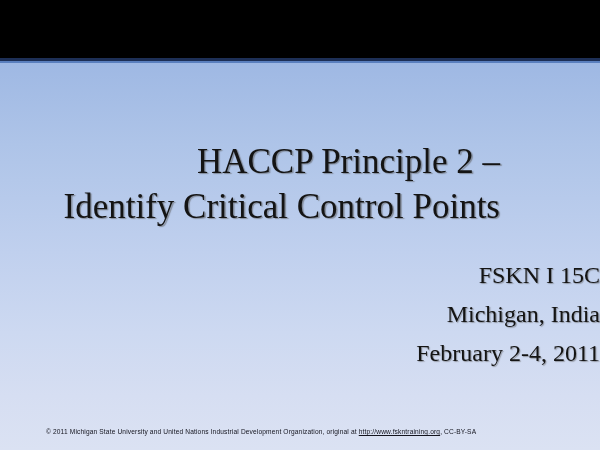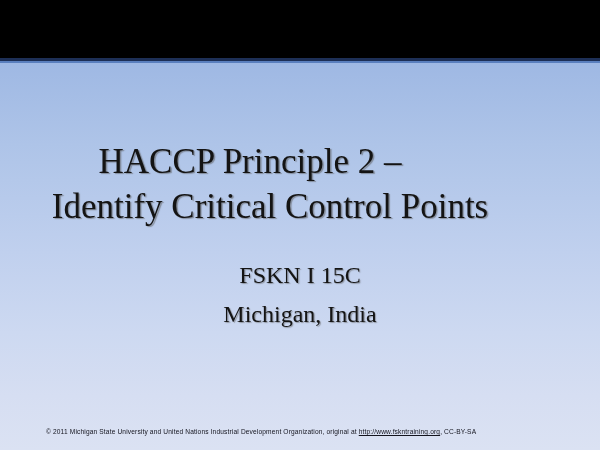--- a/index.html
+++ b/index.html
@@ -39,26 +39,26 @@
   .msu-top{font-family:"Liberation Serif",serif;font-size:14.5px;color:#111;letter-spacing:0.4px;
     border-bottom:1.4px solid #111;padding:0 2px 1px 2px;white-space:nowrap;}
   .msu-bot{font-family:"Liberation Serif",serif;font-size:10px;color:#111;letter-spacing:4.4px;
     margin-top:3px;padding-left:4px;white-space:nowrap;}
 
   
   .unido{position:absolute;left:474px;top:7px;width:46px;height:46px;}
   .unido svg{display:block;}
 
   
-  .title{position:absolute;left:0;top:140px;width:500px;text-align:center;
+  .title{position:absolute;left:0;top:140px;width:500px;text-align:right;
     font-family:"Liberation Serif",serif;font-size:35px;line-height:1.28;color:#141414;
     text-shadow:1.4px 1.4px 1px rgba(90,90,90,0.55);}
   .title .l2{display:block;padding-left:40px;}
 
-  .subtitle{position:absolute;left:0;top:256px;width:600px;text-align:center;
+  .subtitle{position:absolute;left:0;top:256px;width:600px;text-align:right;
     font-family:"Liberation Serif",serif;font-size:24px;line-height:1.62;color:#141414;
     text-shadow:1.1px 1.1px 1px rgba(90,90,90,0.5);}
   .subtitle div{display:block;}
 
   
   .footer{position:absolute;left:46px;top:428px;width:530px;
     font-family:"Liberation Sans",sans-serif;font-size:6.6px;color:#14141e;
     letter-spacing:0.15px;white-space:nowrap;}
   .footer a{color:#14141e;text-decoration:underline;}
 </style>
@@ -103,17 +103,18 @@
   </div>
 
   <div class="title">
     <span class="l1">HACCP Principle 2 –</span>
     <span class="l2">Identify Critical Control Points</span>
   </div>
 
   <div class="subtitle">
     <div>FSKN I 15C</div>
     <div>Michigan, India</div>
+    <div>February 2-4, 2011</div>
   </div>
 
   <div class="footer"><span>© 2011 Michigan State University and United Nations Industrial Development Organization, original at </span><a href="#">http://www.fskntraining.org</a><span>, CC-BY-SA</span></div>
 
 </div>
 
 </body></html>

